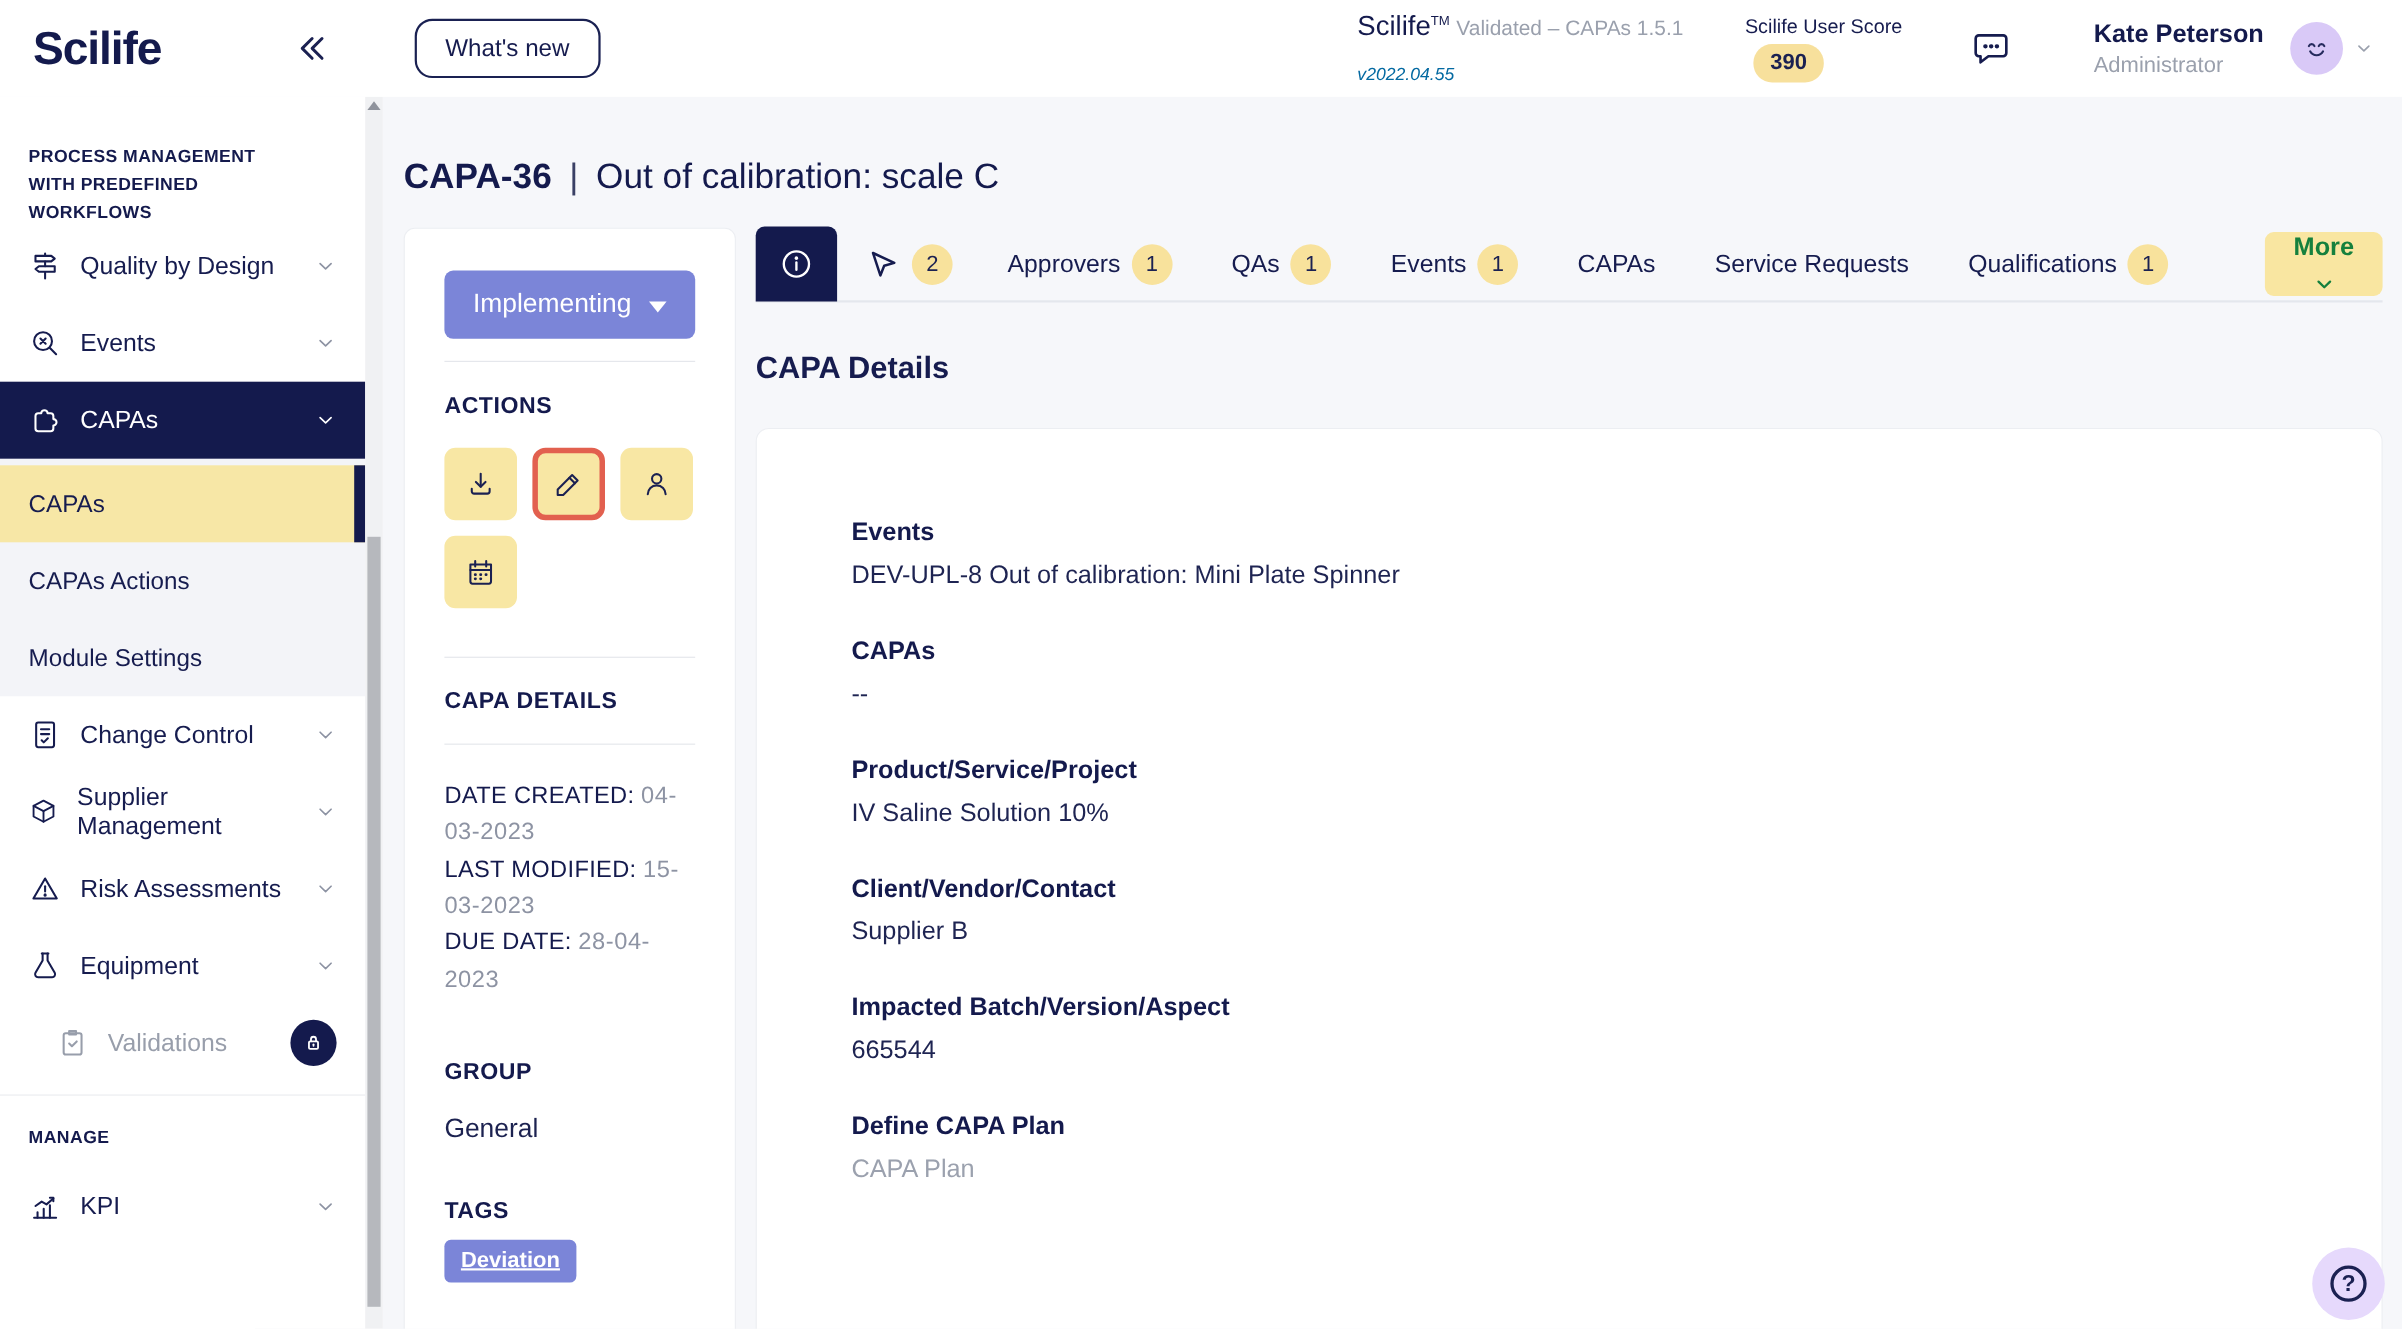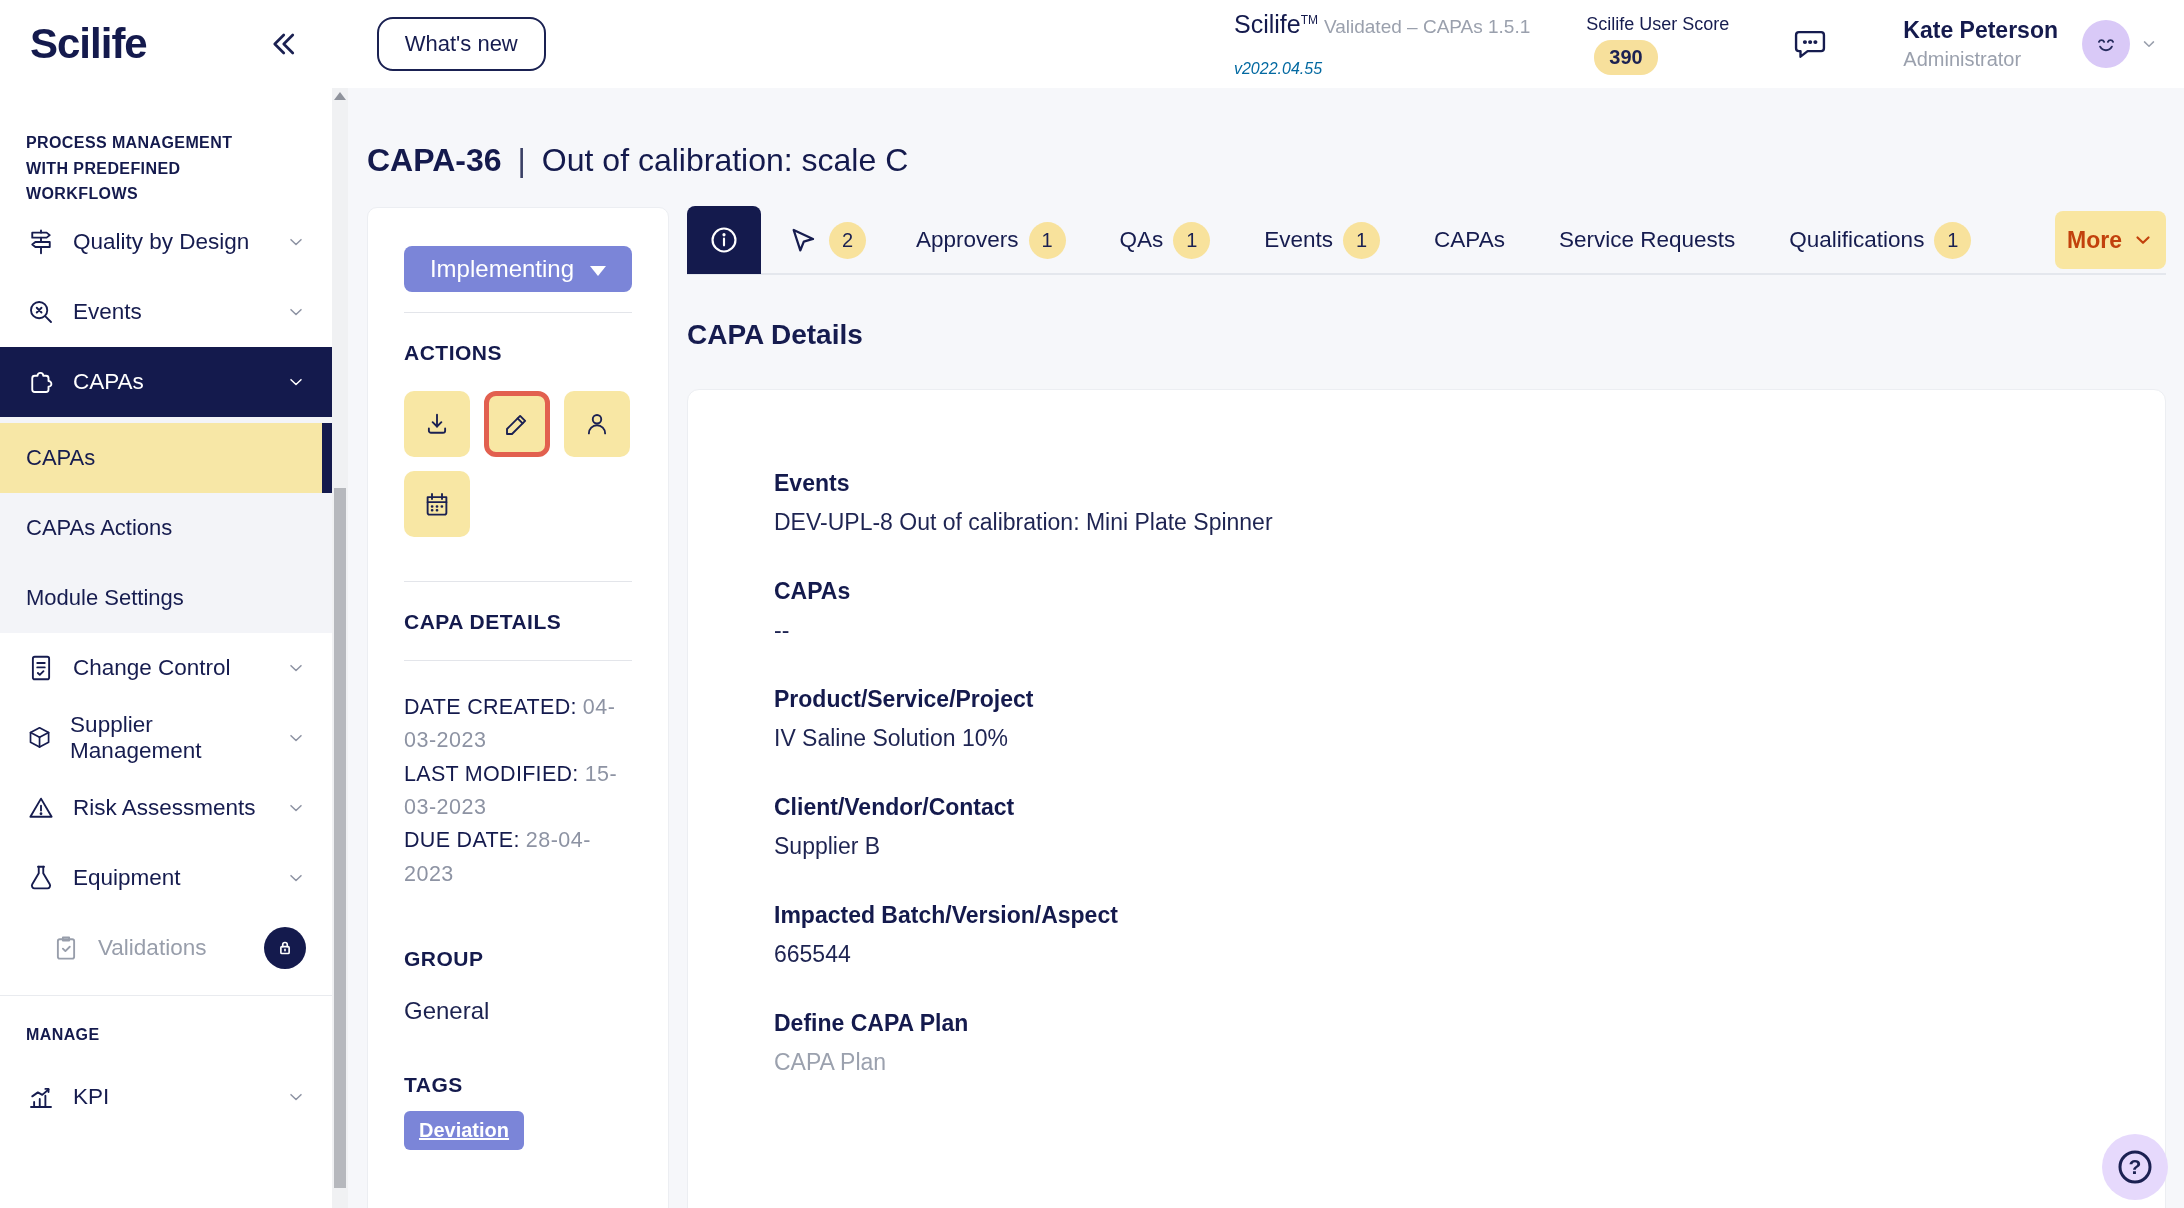--- a/index.html
+++ b/index.html
@@ -57,42 +57,42 @@
 
   
   main { position:absolute; top:88px; left:348px; width:1836px; height:1120px; padding:54px 18px 0 19px; }
   .page-title { display:flex; align-items:baseline; gap:16px; font-size:32px; color:#141a4d; }
   .page-title .pid { font-weight:700; }
   .page-title .sep { font-weight:300; color:#3a4065; }
   .content-row { display:flex; align-items:flex-start; margin-top:28px; }
 
   
   .status-card { width:302px; min-height:1060px; background:#fff; border:1px solid #eceef2; border-radius:10px; padding:38px 36px; flex:none; }
-  .status-btn { width:100%; height:46px; background:#7b85d8; border:none; border-radius:8px; color:#fff; font-size:24px; font-family:inherit; display:flex; align-items:center; justify-content:center; cursor:pointer; }
+  .status-btn { width:100%; height:62px; background:#7b85d8; border:none; border-radius:8px; color:#fff; font-size:24px; font-family:inherit; display:flex; align-items:center; justify-content:center; cursor:pointer; }
   .status-btn .tri { width:0; height:0; border-left:8px solid transparent; border-right:8px solid transparent; border-top:10px solid #fff; margin-left:16px; transform:translateY(2px); }
   .panel-hr { border:none; border-top:1px solid #e3e5ea; margin-top:20px; }
   .panel-heading { margin-top:28px; font-size:21px; font-weight:700; color:#141a4d; letter-spacing:.5px; }
   .action-grid { margin-top:26px; display:flex; flex-wrap:wrap; gap:14px; width:240px; }
   .action-btn { width:66px; height:66px; background:#f8e7a4; border:none; border-radius:10px; color:#1b2152; display:flex; align-items:center; justify-content:center; cursor:pointer; }
   .action-btn.highlighted { border:5px solid #e2604f; border-radius:12px; }
   .detail-lines { margin-top:30px; font-size:21.5px; line-height:1.55; }
   .detail-lines .dl { color:#141a4d; letter-spacing:.3px; }
   .detail-lines .dv { color:#8d93a3; letter-spacing:.5px; }
   .group-value { margin-top:26px; font-size:24px; color:#1c2250; }
   .tag-chip { display:inline-block; margin-top:14px; background:#7b85d8; color:#fff; font-size:20px; font-weight:700; text-decoration:underline; padding:8px 15px; border-radius:6px; cursor:pointer; }
   .mt56 { margin-top:56px; } .mt44 { margin-top:44px; } .mt48 { margin-top:48px; }
 
   
   .tab-area { flex:1; margin-left:18px; }
   .tabs { display:flex; align-items:center; height:68px; border-bottom:2px solid #e4e7ed; gap:6px; }
   .tab { display:flex; align-items:center; padding:0 24px; height:68px; font-size:22.5px; color:#161c4f; cursor:pointer; }
   .tab-icon-only { padding:0 20px; }
   .tab.active-info { width:74px; padding:0; justify-content:center; background:#141a4d; border-radius:8px 8px 0 0; color:#fff; }
   .tab-badge { min-width:37px; height:37px; border-radius:19px; background:#f8e29c; display:flex; align-items:center; justify-content:center; font-size:20px; color:#1b2152; margin-left:10px; padding:0 10px; }
-  .more-btn { margin-left:auto; background:#f9e6a1; border:none; border-radius:8px; height:58px; padding:0 12px; font-size:23px; font-weight:700; color:#c2410c; font-family:inherit; display:flex; align-items:center; gap:10px; cursor:pointer; }
+  .more-btn { margin-left:auto; background:#f9e6a1; border:none; border-radius:8px; height:58px; padding:0 26px; font-size:23px; font-weight:700; color:#15803d; font-family:inherit; display:flex; align-items:center; gap:10px; cursor:pointer;flex-direction:column; }
   .section-heading { margin-top:44px; font-size:28px; font-weight:700; color:#161c4f; }
   .detail-card { margin-top:38px; background:#fff; border:1px solid #eceef2; border-radius:12px; padding:80px 60px 40px 86px; height:850px; }
   .field { margin-bottom:42px; }
   .field-label { font-size:23px; font-weight:700; color:#141a4d; margin-bottom:12px; }
   .field-value { font-size:23px; color:#1e2452; }
   .field-value.muted { color:#9ba1ae; }
 
   
   .help-fab { position:absolute; right:16px; bottom:8px; width:66px; height:66px; border:none; border-radius:50%; background:#e6d9fc; display:flex; align-items:center; justify-content:center; cursor:pointer; z-index:7; }
 </style>

